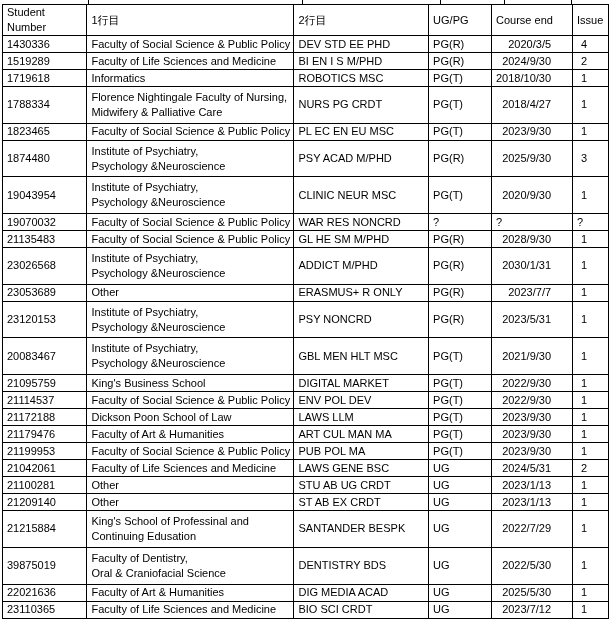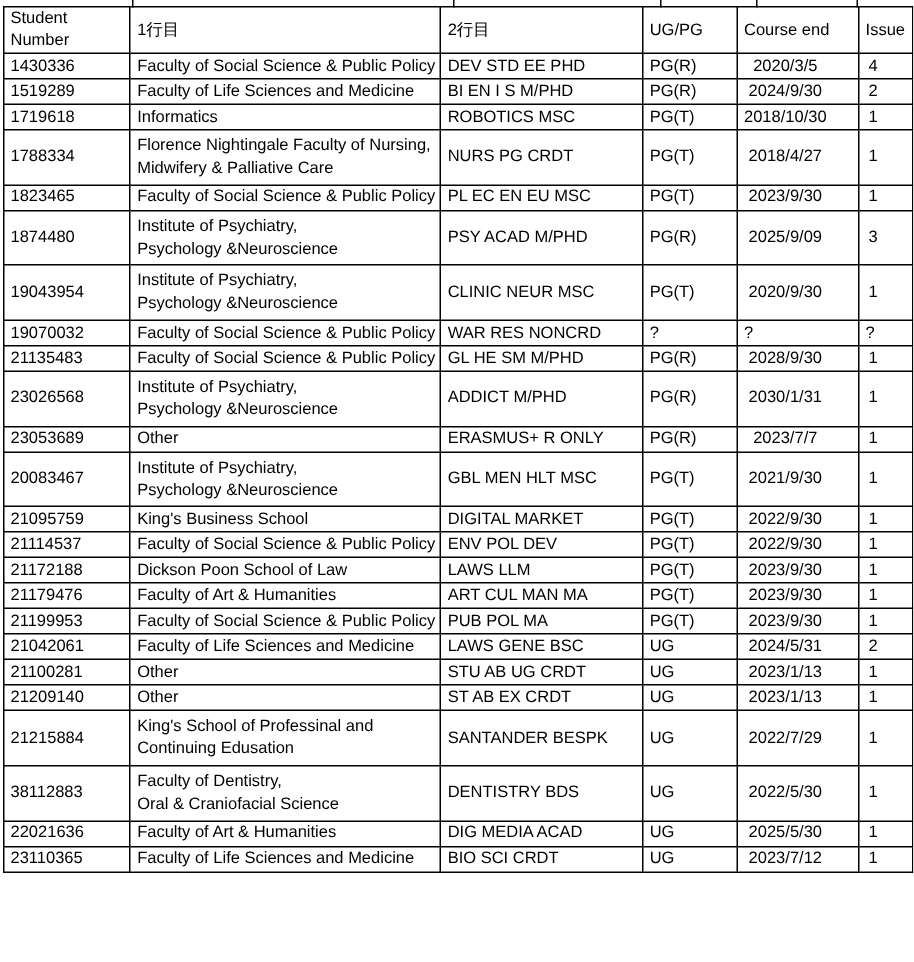--- a/index.html
+++ b/index.html
@@ -38,21 +38,21 @@
     padding: 0 3px 0 4px;
     vertical-align: middle;
     white-space: pre-line;
     overflow: hidden;
     font-weight: normal;
     text-align: left;
   }
   .sheet thead tr { height: 18px; }
   .sheet tbody tr { height: 17px; }
   .sheet tbody tr.tall { height: 36.7px; }
-  .sheet td.num { text-align: center; padding-right: 21px; }
+  .sheet td.num { text-align: right; padding-right: 21px; }
   .sheet td.qleft { text-align: left; }
 </style>
 </head>
 <body>
 
 <div class="page">
 
   <div class="stub" style="left:88px"></div>
   <div class="stub" style="left:302px"></div>
   <div class="stub" style="left:440px"></div>
@@ -119,21 +119,21 @@
       <td>PG(T)</td>
       <td class="num">2023/9/30</td>
       <td class="num">1</td>
     </tr>
         <tr class="tall">
       <td>1874480</td>
       <td>Institute of Psychiatry,
 Psychology &amp;Neuroscience</td>
       <td>PSY ACAD M/PHD</td>
       <td>PG(R)</td>
-      <td class="num">2025/9/09</td>
+      <td class="num">2025/9/30</td>
       <td class="num">3</td>
     </tr>
         <tr class="tall">
       <td>19043954</td>
       <td>Institute of Psychiatry,
 Psychology &amp;Neuroscience</td>
       <td>CLINIC NEUR MSC</td>
       <td>PG(T)</td>
       <td class="num">2020/9/30</td>
       <td class="num">1</td>
@@ -165,20 +165,29 @@
     </tr>
         <tr>
       <td>23053689</td>
       <td>Other</td>
       <td>ERASMUS+ R ONLY</td>
       <td>PG(R)</td>
       <td class="num">2023/7/7</td>
       <td class="num">1</td>
     </tr>
         <tr class="tall">
+      <td>23120153</td>
+      <td>Institute of Psychiatry,
+Psychology &amp;Neuroscience</td>
+      <td>PSY NONCRD</td>
+      <td>PG(R)</td>
+      <td class="num">2023/5/31</td>
+      <td class="num">1</td>
+    </tr>
+        <tr class="tall">
       <td>20083467</td>
       <td>Institute of Psychiatry,
 Psychology &amp;Neuroscience</td>
       <td>GBL MEN HLT MSC</td>
       <td>PG(T)</td>
       <td class="num">2021/9/30</td>
       <td class="num">1</td>
     </tr>
         <tr>
       <td>21095759</td>
@@ -247,21 +256,21 @@
         <tr class="tall">
       <td>21215884</td>
       <td>King's School of Professinal and
 Continuing Edusation</td>
       <td>SANTANDER BESPK</td>
       <td>UG</td>
       <td class="num">2022/7/29</td>
       <td class="num">1</td>
     </tr>
         <tr class="tall">
-      <td>38112883</td>
+      <td>39875019</td>
       <td>Faculty of Dentistry,
 Oral &amp; Craniofacial Science</td>
       <td>DENTISTRY BDS</td>
       <td>UG</td>
       <td class="num">2022/5/30</td>
       <td class="num">1</td>
     </tr>
         <tr>
       <td>22021636</td>
       <td>Faculty of Art &amp; Humanities</td>

